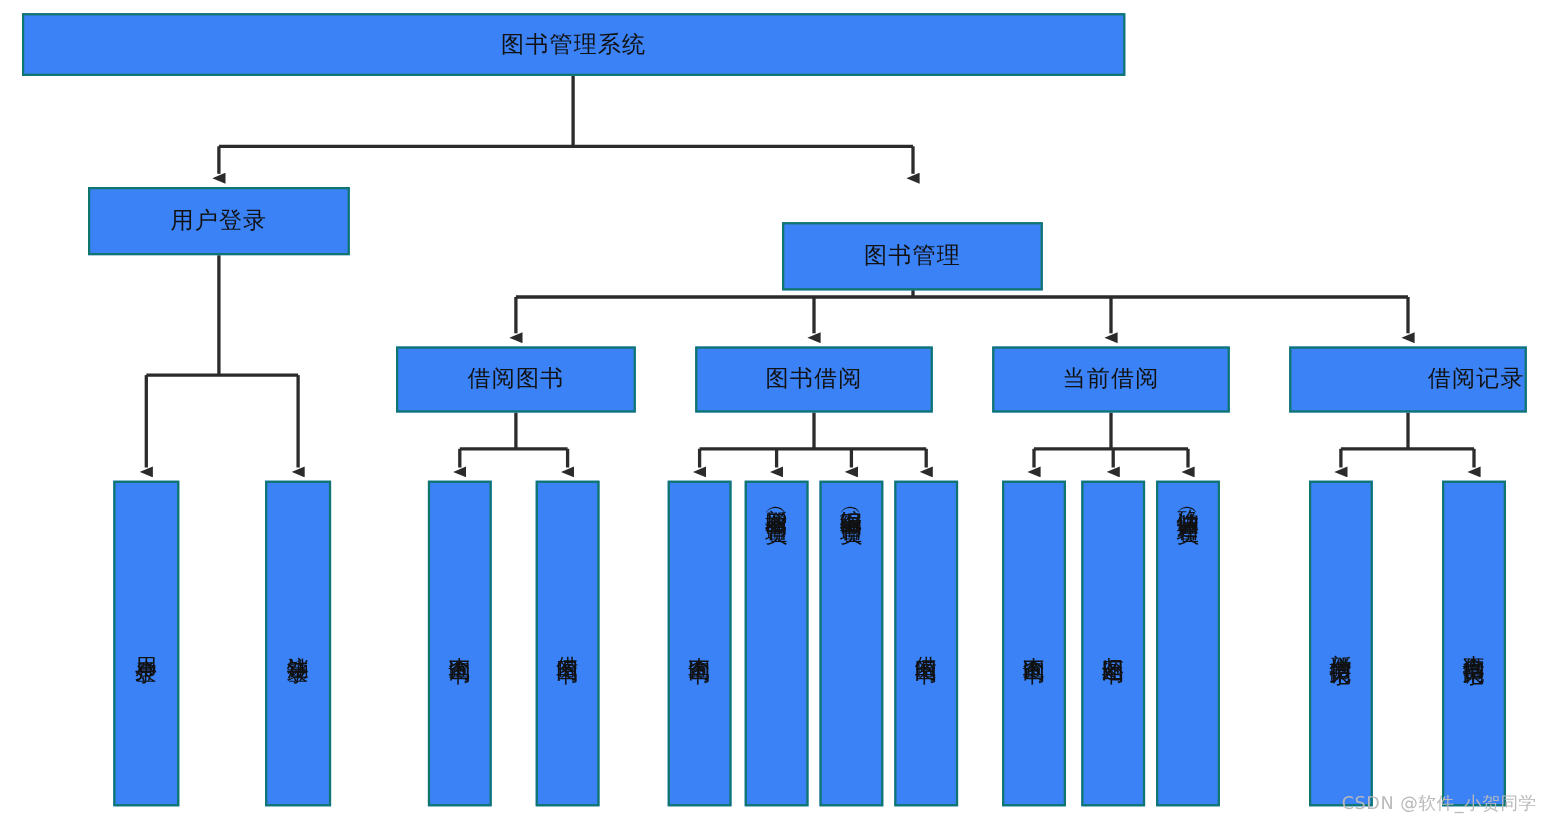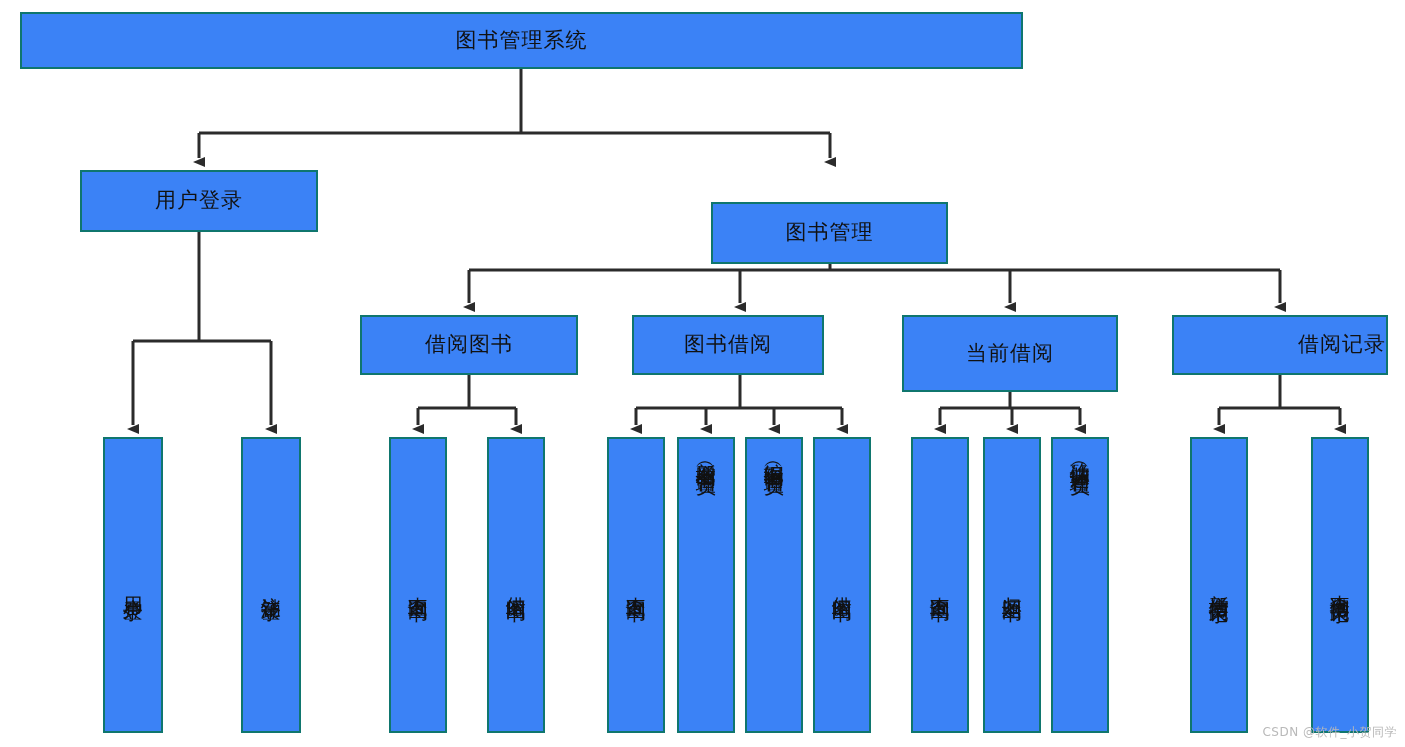--- a/index.html
+++ b/index.html
@@ -56,21 +56,21 @@
     white-space: nowrap;
   }
   .node.vert.centered {
     align-items: center;
     padding-top: 0;
   }
   .watermark {
     position: absolute;
     right: 8px;
     bottom: 6px;
-    font-size: 12px;
+    font-size: 16px;
     color: #b9b9b9;
     letter-spacing: 0.5px;
     white-space: nowrap;
     user-select: none;
   }
 </style>
 </head>
 <body>
 
 <div id="canvas">
@@ -132,24 +132,24 @@
   <div class="node horiz" style="left: 80px; top: 170px; width: 238px; height: 62px;">
     <span class="label">用户登录</span>
   </div>
   <div class="node horiz" style="left: 711px; top: 170px; width: 237px; height: 62px; margin-top: 32px;">
     <span class="label">图书管理</span>
   </div>
 
   <div class="node horiz" style="left: 360px; top: 315px; width: 218px; height: 60px;">
     <span class="label">借阅图书</span>
   </div>
-  <div class="node horiz" style="left: 632px; top: 315px; width: 192px; height: 60px;">
+  <div class="node horiz" style="left: 632px; top: 315px; width: 216px; height: 60px;">
     <span class="label">图书借阅</span>
   </div>
-  <div class="node horiz" style="left: 902px; top: 315px; width: 216px; height: 77px;">
+  <div class="node horiz" style="left: 902px; top: 315px; width: 216px; height: 60px;">
     <span class="label">当前借阅</span>
   </div>
   <div class="node horiz" style="left: 1172px; top: 315px; width: 216px; height: 60px; justify-content: flex-end;">
     <span class="label">借阅记录</span>
   </div>
 
   <div class="node vert centered" style="left: 103px; top: 437px; width: 60px; height: 296px;">
     <span class="label">用户登录</span>
   </div>
   <div class="node vert centered" style="left: 241px; top: 437px; width: 60px; height: 296px;">

